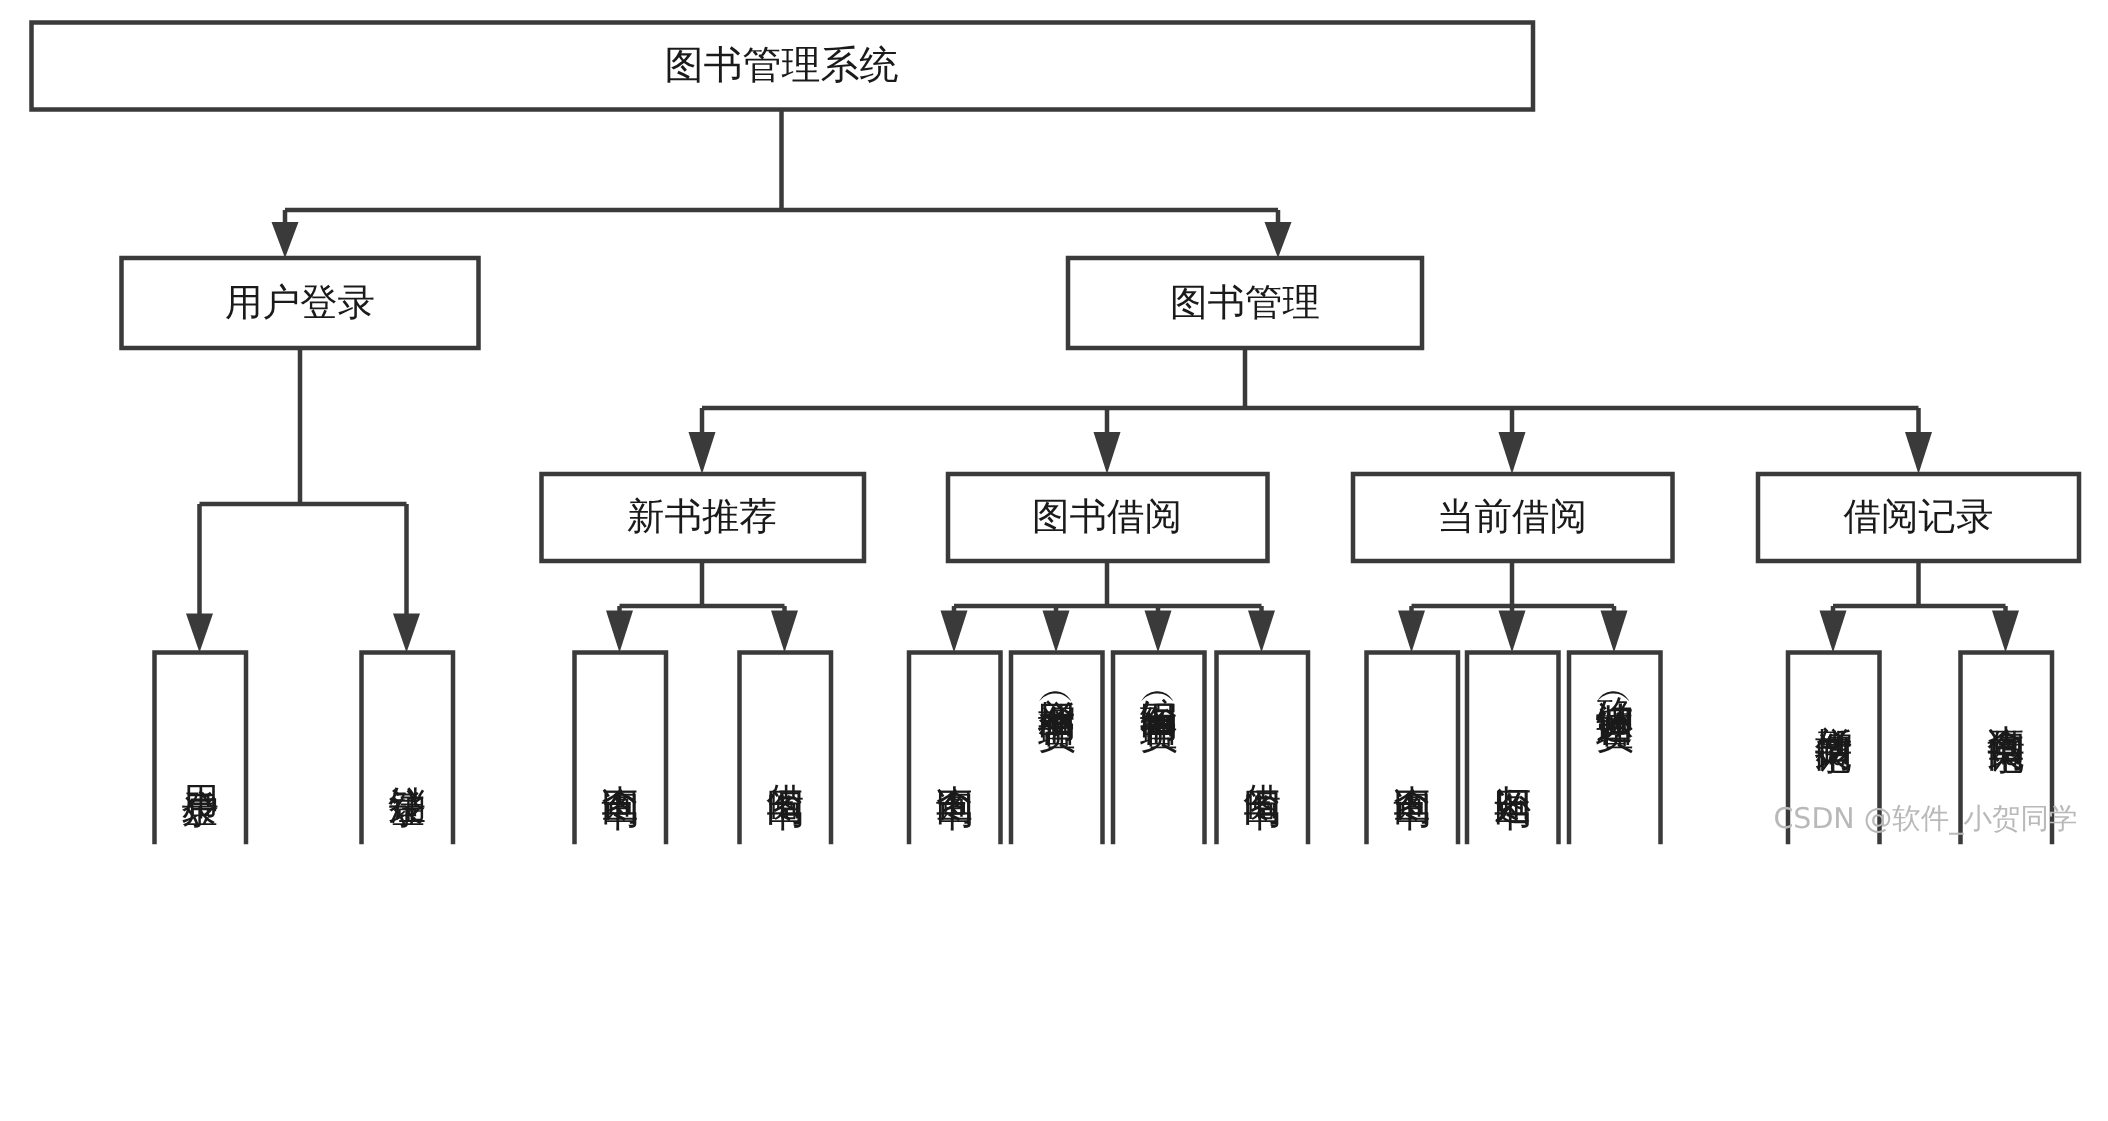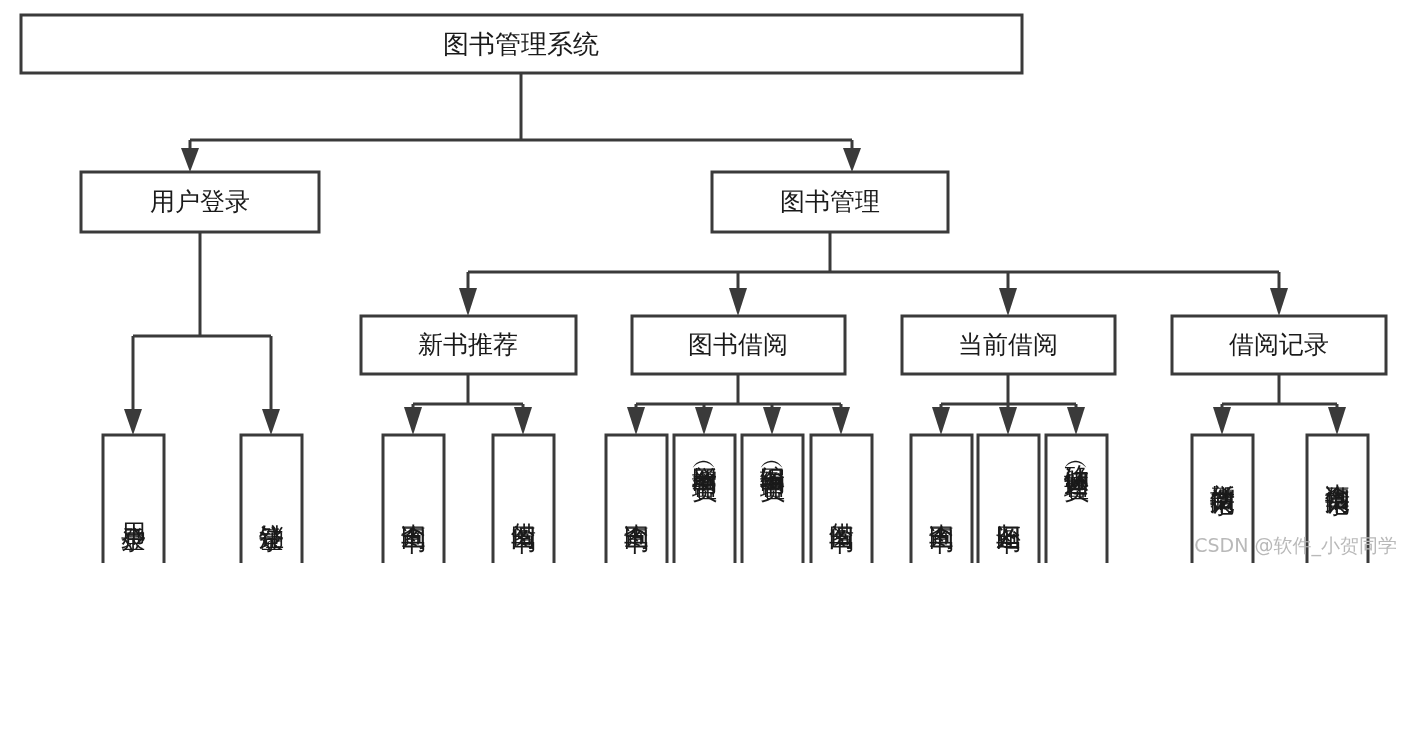--- a/index.html
+++ b/index.html
@@ -70,21 +70,21 @@
     text-orientation: upright;
     font-family: "DejaVu Sans", "Liberation Sans", sans-serif;
     font-size: 25px;
     line-height: 1.08;
     color: #1a1a1a;
     letter-spacing: 2px;
     white-space: nowrap;
   }
   .watermark {
     position: absolute;
-    right: 8px;
+    right: 20px;
     bottom: 4px;
     font-family: "DejaVu Sans", "Liberation Sans", sans-serif;
     font-size: 19px;
     color: #b9b9b9;
     white-space: nowrap;
     pointer-events: none;
   }
 </style>
 </head>
 <body>

